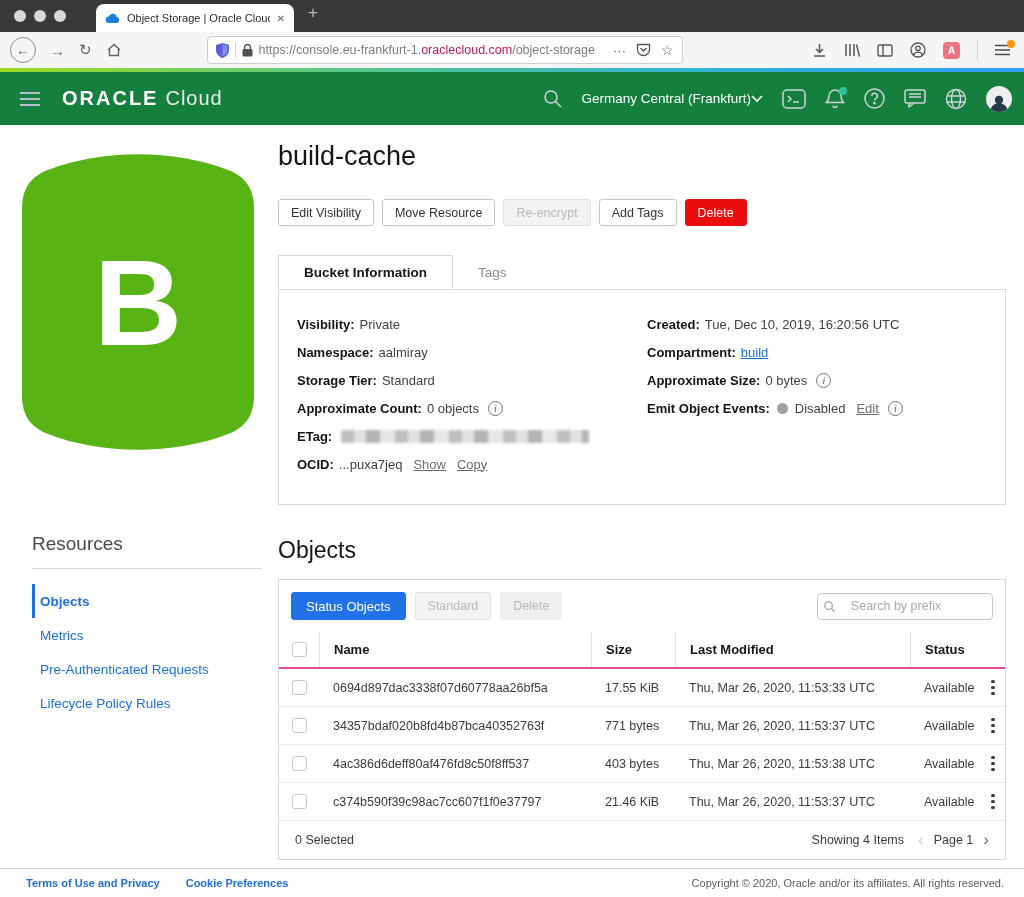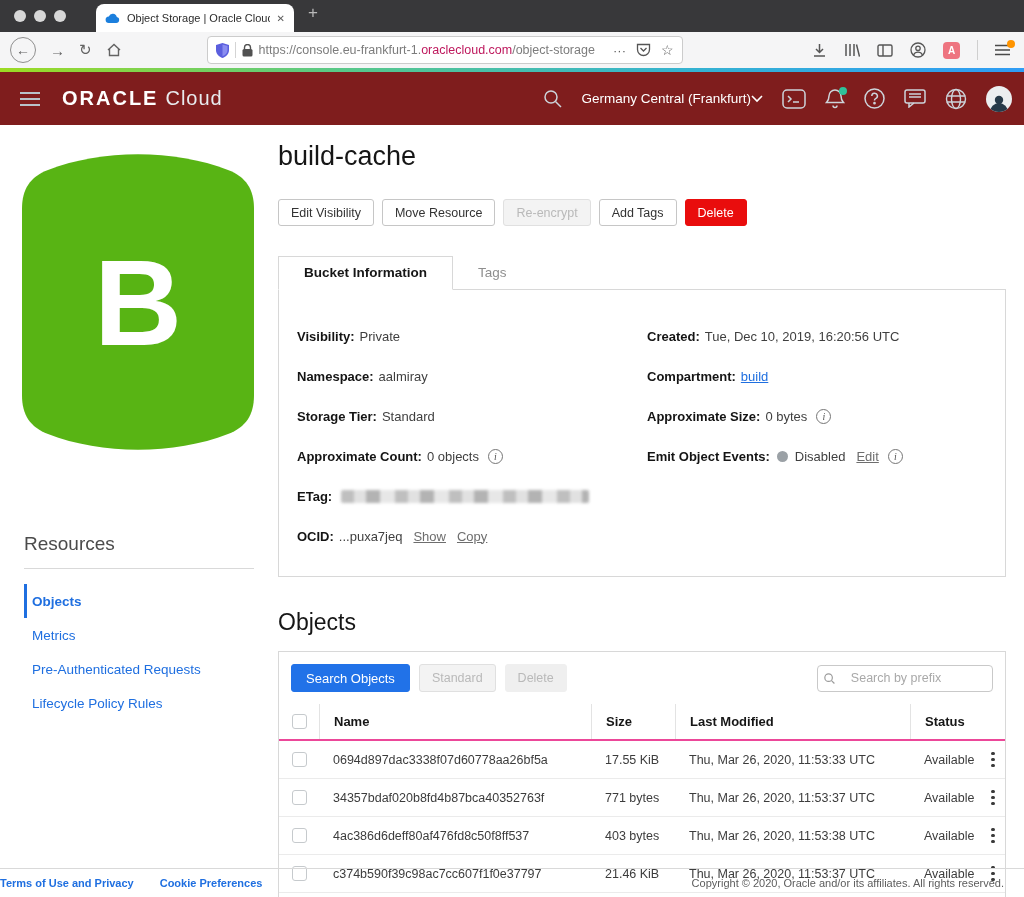--- a/index.html
+++ b/index.html
@@ -27,61 +27,61 @@
   .tb-right { margin-left:auto; display:flex; align-items:center; gap:17px; padding-right:14px; color:#565656; }
   .tb-sep { width:1px; height:20px; background:#cfcfcf; }
   .ext-a { width:17px; height:17px; border-radius:4px; background:#ee7480; color:#fff; font-size:10px; font-weight:bold; display:flex; align-items:center; justify-content:center; }
   .menu-wrap { position:relative; }
   .menu-badge { position:absolute; top:-4px; right:-5px; width:8px; height:8px; border-radius:50%; background:#ff9400; }
   .star { font-size:14px; }
 
   .gradientbar { position:absolute; top:68px; left:0; width:1024px; height:4px; background:linear-gradient(90deg,#9ddb23,#58c889,#35b3d0,#2f9cf5); }
 
   
-  .ociheader { position:absolute; top:72px; left:0; width:1024px; height:53px; background:#7f1d1d; display:flex; align-items:center; color:#fff; }
+  .ociheader { position:absolute; top:72px; left:0; width:1024px; height:53px; background:#15803d; display:flex; align-items:center; color:#fff; }
   .hamburger { margin-left:20px; display:flex; flex-direction:column; gap:4px; cursor:pointer; }
   .hamburger i { width:20px; height:2px; background:#b9c2ca; display:block; }
   .brand { margin-left:22px; font-size:20px; letter-spacing:1px; display:flex; align-items:baseline; gap:7px; }
   .brand .b1 { font-weight:bold; letter-spacing:2px; }
   .brand .b2 { font-weight:300; color:#e8ebee; }
   .oci-right { margin-left:auto; display:flex; align-items:center; gap:19px; padding-right:12px; }
   .region { display:flex; align-items:center; gap:0; font-size:13.5px; color:#fff; cursor:pointer; }
   .oci-icon { display:flex; align-items:center; justify-content:center; position:relative; cursor:pointer; }
   .bell-dot { position:absolute; top:-1px; right:-2px; width:8px; height:8px; border-radius:50%; background:#2fc29a; }
   .oci-avatar { width:26px; height:26px; border-radius:50%; background:#eceef0; overflow:hidden; display:flex; align-items:flex-end; justify-content:center; }
 
   
   .content { position:absolute; top:125px; left:0; width:1024px; height:743px; background:#fff; }
 
   .bucket-avatar { position:absolute; left:22px; top:20px; }
   .avatar-letter { font-family:"Liberation Sans", sans-serif; font-weight:bold; }
 
-  .resources { position:absolute; left:4px; top:408px; width:278px; }
+  .resources { position:absolute; left:12px; top:408px; width:278px; }
   .res-heading { font-size:19px; color:#4b4b4b; font-weight:400; padding-left:20px; }
   .res-divider { margin:13px 20px 0 20px; border:0; border-top:1px solid #d9d9d9; width:230px; }
   .res-list { list-style:none; margin-top:15px; padding-left:20px; }
   .res-list li { height:34px; display:flex; align-items:center; font-size:13.5px; color:#1f6fe0; cursor:pointer; padding-left:8px; }
   .res-list li.active { font-weight:bold; border-left:3px solid #1f6fe0; padding-left:5px; }
 
   .main { position:absolute; left:278px; top:0; width:728px; }
   .page-title { margin-top:16px; font-size:27px; color:#161616; font-weight:400; }
 
   .actions { margin-top:27px; display:flex; gap:8px; }
   .btn { height:27px; padding:0 12px; font-size:12.5px; font-family:"Liberation Sans", sans-serif; border:1px solid #c6c6c6; border-radius:3px; background:#fff; color:#333; cursor:pointer; }
   .btn:disabled,.btn.disabled { background:#f3f3f3; border-color:#e0e0e0; color:#b9b9b9; cursor:default; }
   .btn.danger { background:#e90d0d; border-color:#e90d0d; color:#fff; }
 
-  .tabs { margin-top:29px; display:flex; align-items:center; position:relative; z-index:2; }
+  .tabs { margin-top:29px; display:flex; align-items:flex-start; position:relative; z-index:2; }
   .tabitem { height:34px; padding:0 25px; display:flex; align-items:center; font-size:13.5px; cursor:pointer; }
   .tabitem.active { background:#fff; border:1px solid #d8d8d8; border-bottom:1px solid #fff; font-weight:bold; color:#161616; margin-bottom:-1px; }
   .tabitem.inactive { color:#8e8e8e; }
 
   .info-panel { border:1px solid #d8d8d8; background:#fff; padding:26px 18px 20px 18px; display:grid; grid-template-columns:1fr 1fr; column-gap:10px; position:relative; z-index:1; min-height:205px; }
   .info-col { display:flex; flex-direction:column; }
-  .info-row { display:flex; align-items:center; gap:5px; margin-bottom:12px; min-height:16px; font-size:13px; color:#3f3f3f;margin-top:12px; }
+  .info-row { display:flex; align-items:center; gap:5px; margin-bottom:12px; min-height:16px; font-size:13px; color:#3f3f3f; }
   .info-row b { color:#141414; }
   .glink { color:#6d6d6d; text-decoration:underline; margin-left:6px; cursor:pointer; }
   .blink { color:#1f6fe0; text-decoration:underline; cursor:pointer; }
   .info-i { width:15px; height:15px; border:1px solid #767676; border-radius:50%; font-family:"Liberation Serif", serif; font-style:italic; font-size:10px; color:#555; display:inline-flex; align-items:center; justify-content:center; margin-left:4px; flex:none; }
   .redacted { width:248px; height:13px; border-radius:2px; margin-left:4px; background:repeating-linear-gradient(90deg,#b5b5b5 0 13px,#dcdcdc 13px 25px,#a6a6a6 25px 39px,#e3e3e3 39px 54px); filter:blur(1.4px); opacity:.85; }
   .status-dot { width:11px; height:11px; border-radius:50%; background:#9ba1a6; display:inline-block; margin:0 2px; flex:none; }
 
   .section-title { margin-top:32px; font-size:23px; color:#161616; font-weight:400; }
 
   .objects-panel { margin-top:15px; border:1px solid #d8d8d8; }
@@ -103,21 +103,21 @@
   .kebab { display:flex; flex-direction:column; gap:2.5px; align-items:center; cursor:pointer; padding-left:0 !important; }
   .kebab i { width:3.5px; height:3.5px; border-radius:50%; background:#3a3a3a; display:block; }
   .tfoot { height:38px; display:flex; align-items:center; font-size:12.5px; color:#3c3c3c; padding:0 16px; }
   .tfoot .right { margin-left:auto; display:flex; align-items:center; gap:14px; }
   .pg-prev { color:#cccccc; font-size:17px; cursor:default; }
   .pg-next { color:#6f6f6f; font-size:17px; cursor:pointer; }
   .pager { display:flex; align-items:center; gap:10px; }
 
   
   .pagefooter { position:absolute; left:0; top:868px; width:1024px; height:29px; border-top:1px solid #d9d9d9; display:flex; align-items:center; font-size:11px; }
-  .pagefooter .links { display:flex; gap:26px; }
+  .pagefooter .links { display:flex; gap:26px; padding-left:26px; }
   .pagefooter .links span { color:#1f6fe0; font-weight:bold; cursor:pointer; }
   .copyright { margin-left:auto; padding-right:20px; color:#5c5c5c; }
 
   svg { display:block; }
 </style>
 </head>
 <body>
 
 <div class="titlebar">
   <div class="traffic">
@@ -362,21 +362,21 @@
           <span class="glink">Edit</span>
           <span class="info-i">i</span>
         </div>
       </div>
     </div>
 
     <h2 class="section-title">Objects</h2>
 
     <div class="objects-panel">
       <div class="obj-toolbar">
-        <button class="btn-primary">Search Objects</button>
+        <button class="btn-primary">Status Objects</button>
         <button class="btn disabled">Standard</button>
         <button class="btn disabled" style="border-color:#efefef;background:#efefef;">Delete</button>
         <span class="searchbox">
           <svg width="13" height="13" viewBox="0 0 13 13" fill="none" stroke="#9a9a9a" stroke-width="1.4">
               <circle cx="5.5" cy="5.5" r="4.5"></circle>
               <path d="M9 9l3.5 3.5"></path>
             </svg>
           <input placeholder="Search by prefix" style="">
         </span>
       </div>

